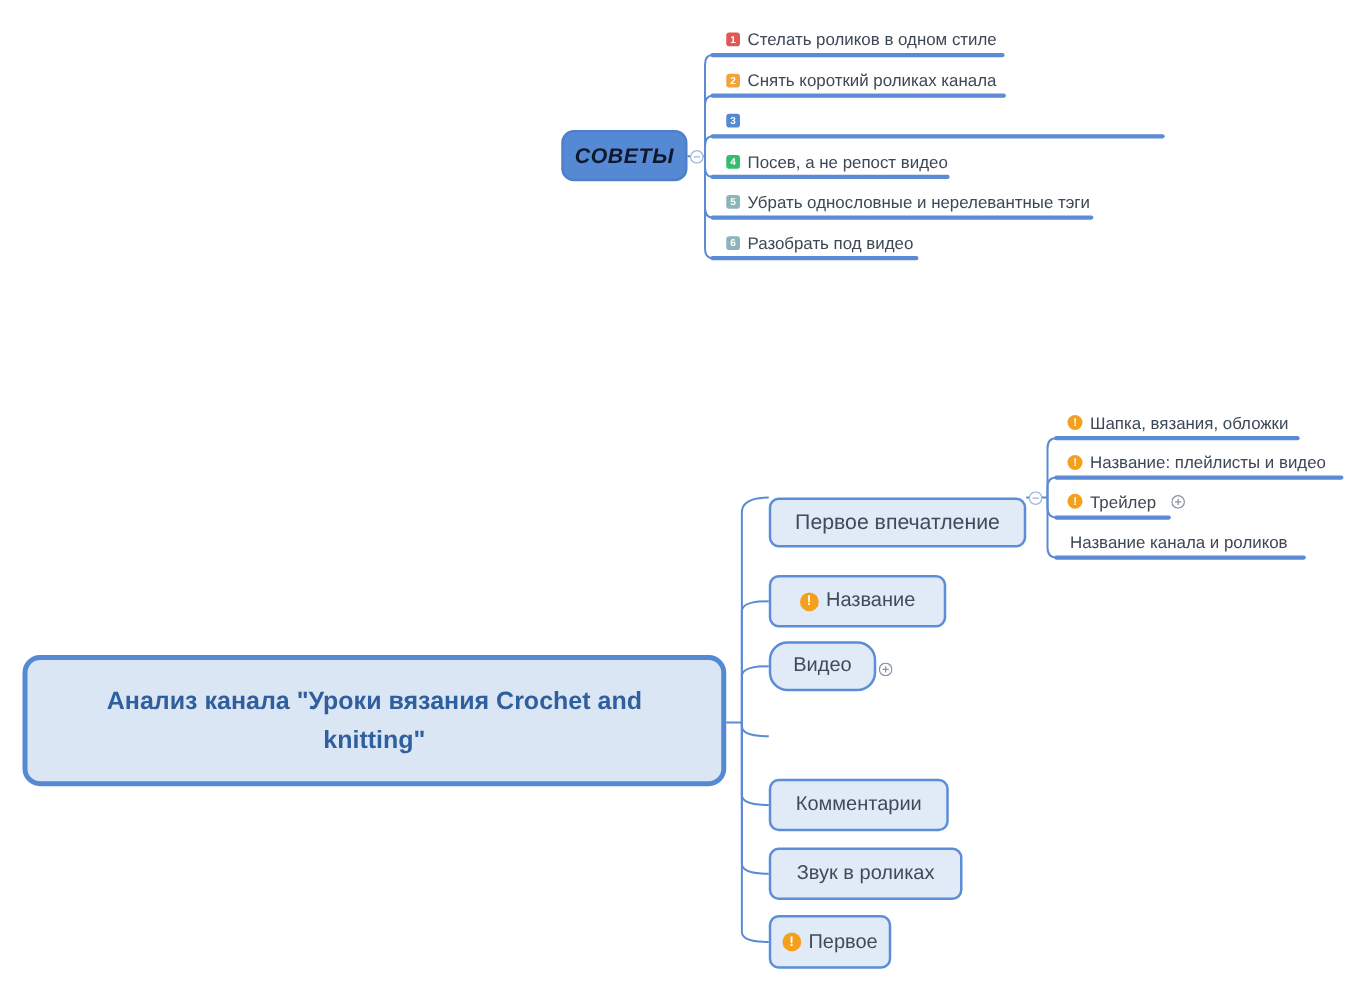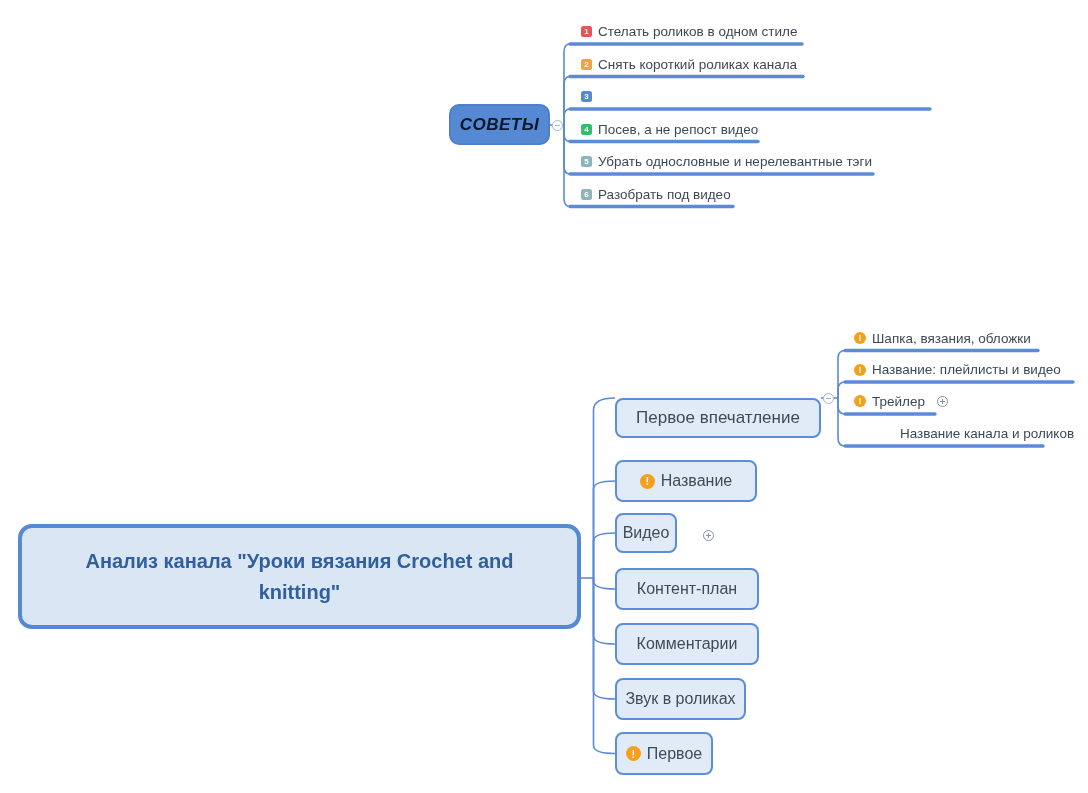--- a/index.html
+++ b/index.html
@@ -144,40 +144,37 @@
         <circle cx="5.5" cy="5.5" r="5" fill="#ffffff" stroke="#9db7d8"></circle>
         <line x1="3" y1="5.5" x2="8" y2="5.5" stroke="#9db7d8"></line>
       </svg>
   </span>
 
   <div class="branch" style="left:615px;top:460px;width:142px;height:42px;">
     <span class="warn md">!</span>
     <span>Название</span>
   </div>
 
-  <div class="branch" style="left:615px;top:513px;width:62px;height:40px;">
+  <div class="branch" style="left:615px;top:513px;width:86px;height:40px;border-radius:15px;">
     <span>Видео</span>
   </div>
   <span class="toggle" style="left:703px;top:530px;">
     <svg width="11" height="11">
         <circle cx="5.5" cy="5.5" r="5" fill="#ffffff" stroke="#8494a4"></circle>
         <line x1="3" y1="5.5" x2="8" y2="5.5" stroke="#8494a4"></line>
         <line x1="5.5" y1="3" x2="5.5" y2="8" stroke="#8494a4"></line>
       </svg>
   </span>
 
-  <div class="branch" style="left:615px;top:568px;width:144px;height:42px;">
-    <span>Контент-план</span>
-  </div>
 
   <div class="branch" style="left:615px;top:623px;width:144px;height:42px;justify-content:center;">
     <span>Комментарии</span>
   </div>
 
-  <div class="branch" style="left:615px;top:678px;width:131px;height:42px;">
+  <div class="branch" style="left:615px;top:678px;width:155px;height:42px;">
     <span>Звук в роликах</span>
   </div>
 
   <div class="branch" style="left:615px;top:732px;width:98px;height:43px;">
     <span class="warn md">!</span>
     <span>Первое</span>
   </div>
 
   <div class="line-topic" style="left:854px;top:327px;">
     <span class="warn sm">!</span>
@@ -191,17 +188,17 @@
     <span class="warn sm">!</span>
     <span>Трейлер</span>
   </div>
   <span class="toggle" style="left:937px;top:395.5px;">
     <svg width="11" height="11">
         <circle cx="5.5" cy="5.5" r="5" fill="#ffffff" stroke="#8494a4"></circle>
         <line x1="3" y1="5.5" x2="8" y2="5.5" stroke="#8494a4"></line>
         <line x1="5.5" y1="3" x2="5.5" y2="8" stroke="#8494a4"></line>
       </svg>
   </span>
-  <div class="line-topic" style="left:856px;top:422px;margin-left:44px;">
+  <div class="line-topic" style="left:856px;top:422px;">
     <span>Название канала и роликов</span>
   </div>
 
 </div>
 
 </body></html>

